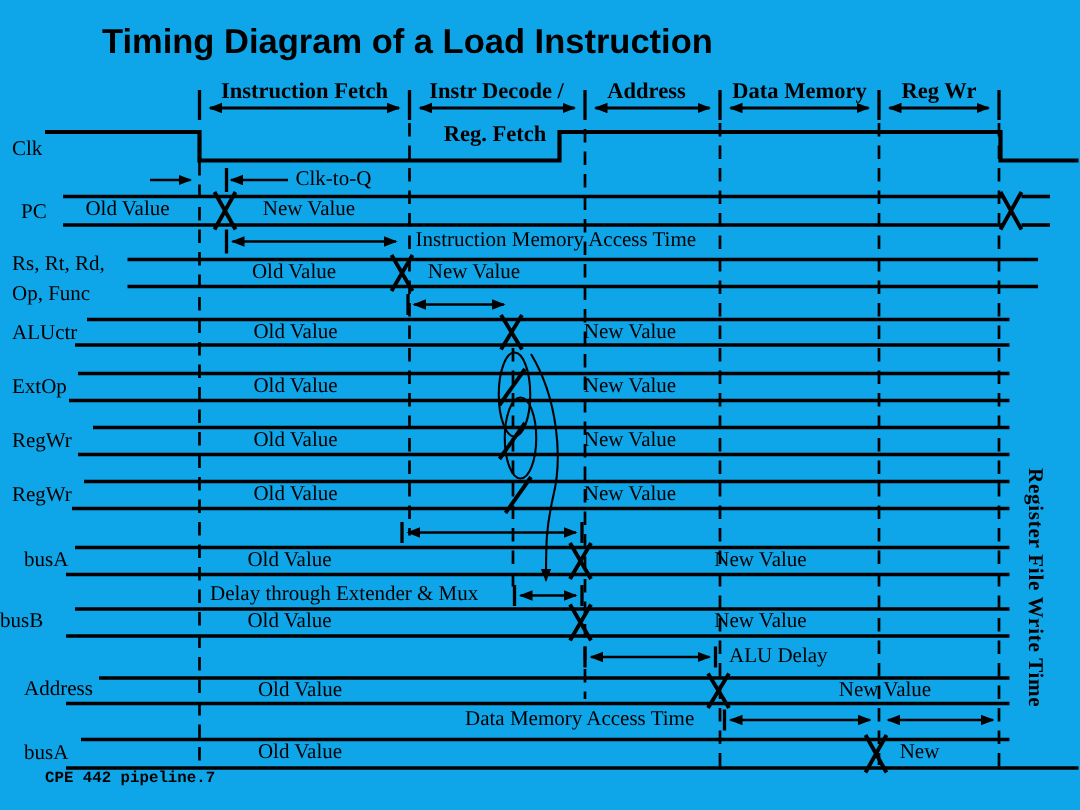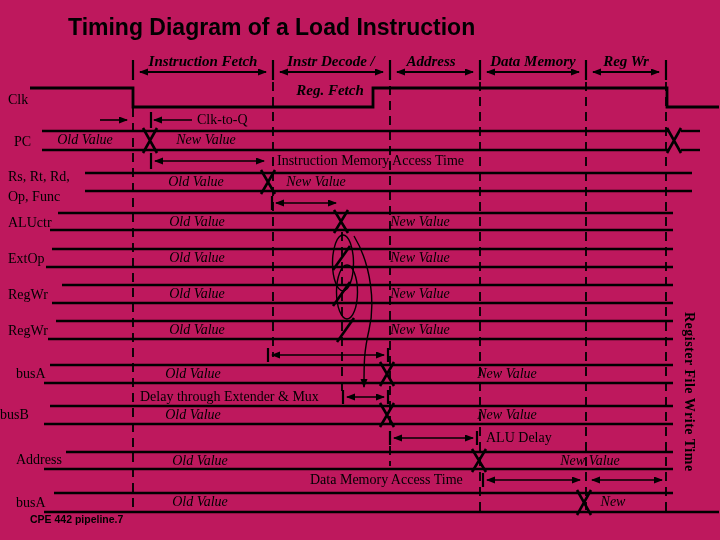--- a/index.html
+++ b/index.html
@@ -1,24 +1,24 @@
 <!DOCTYPE html>
 <html><head>
 <meta charset="utf-8">
 <style>
   html,body{margin:0;padding:0;background:#fff;}
-  .slide{position:relative;width:720px;height:540px;background:#be185d;overflow:hidden;
+  .slide{position:relative;width:720px;height:540px;background:#0ea5e9;overflow:hidden;
          font-family:"Liberation Serif", serif;color:#000;}
   .slide svg{position:absolute;left:0;top:0;}
   .t{position:absolute;font-size:14px;line-height:1.05;white-space:nowrap;color:#000;}
-  .c{transform:translateX(-50%);font-style:italic;}
+  .c{transform:translateX(-50%);}
   .hdr{font-weight:bold;font-size:15px;}
   .ttl{position:absolute;left:68px;top:14px;font-family:"Liberation Sans",sans-serif;
        font-weight:bold;font-size:23px;white-space:nowrap;}
-  .ft{position:absolute;font-family:Liberation Sans, sans-serif;font-weight:bold;
+  .ft{position:absolute;font-family:Liberation Mono, monospace;font-weight:bold;
       font-size:10.5px;white-space:nowrap;}
   .vert{position:absolute;left:681px;top:312px;writing-mode:vertical-rl;
         font-weight:bold;font-size:14px;white-space:nowrap;letter-spacing:.5px;}
 </style>
 </head>
 <body>
 
 <div class="slide">
 
   <svg width="720" height="540" viewBox="0 0 720 540">

